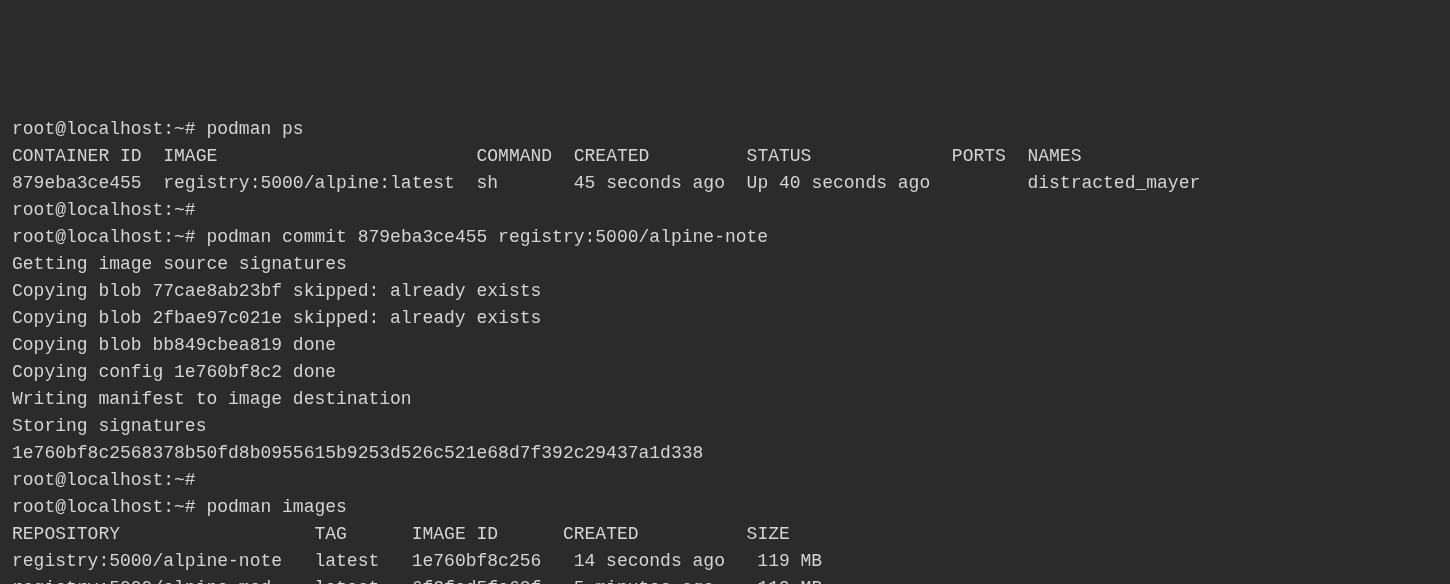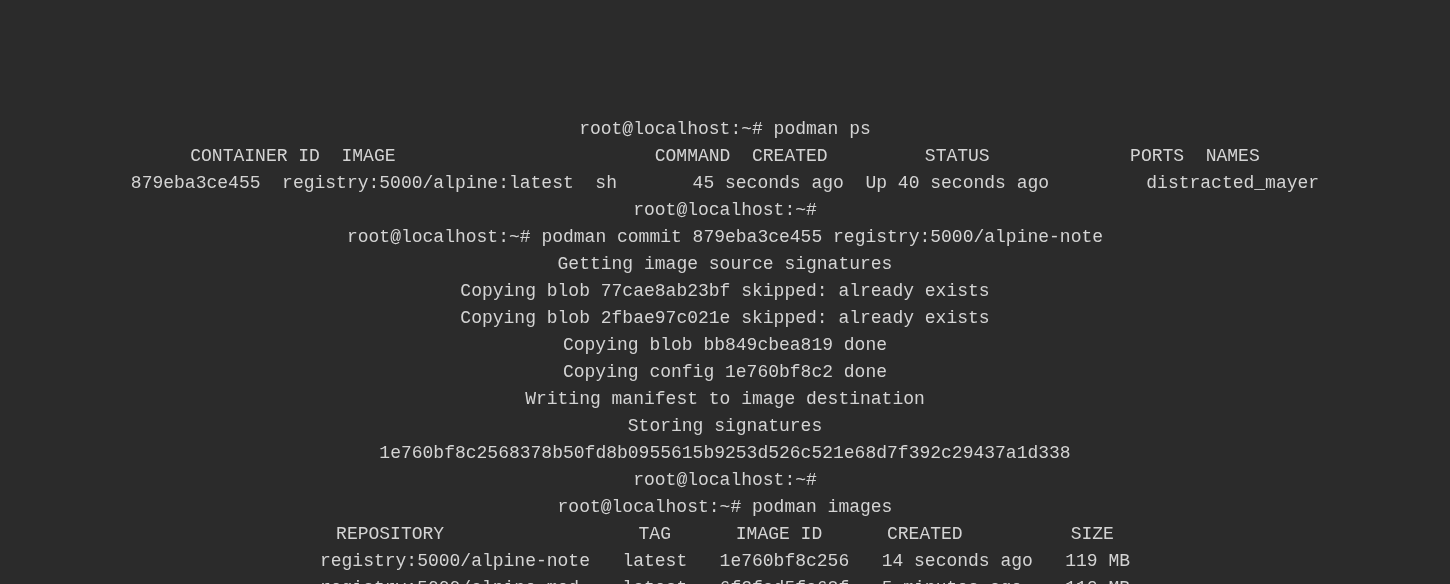--- a/index.html
+++ b/index.html
@@ -14,21 +14,20 @@
       font-size: 18px;
       line-height: 1.5;
       padding: 8px 12px;
       white-space: pre;
       width: 1450px;
       height: 584px;
       overflow: hidden;
     }
     .terminal-line {
       display: block;
-      text-align: center;
     }
   </style>
 </head>
 <body>
 
 
 
 <div><span class="terminal-line"><span>root@localhost:~#</span> <span>podman ps</span></span><span class="terminal-line"><span>CONTAINER ID</span>  <span>IMAGE</span>                        <span>COMMAND</span>  <span>CREATED</span>         <span>STATUS</span>             <span>PORTS</span>  <span>NAMES</span></span><span class="terminal-line"><span>879eba3ce455</span>  <span>registry:5000/alpine:latest</span>  <span>sh</span>       <span>45 seconds ago</span>  <span>Up 40 seconds ago</span>         <span>distracted_mayer</span></span><span class="terminal-line"><span>root@localhost:~#</span></span><span class="terminal-line"><span>root@localhost:~#</span> <span>podman commit 879eba3ce455 registry:5000/alpine-note</span></span><span class="terminal-line">Getting image source signatures</span><span class="terminal-line">Copying blob 77cae8ab23bf skipped: already exists</span><span class="terminal-line">Copying blob 2fbae97c021e skipped: already exists</span><span class="terminal-line">Copying blob bb849cbea819 done</span><span class="terminal-line">Copying config 1e760bf8c2 done</span><span class="terminal-line">Writing manifest to image destination</span><span class="terminal-line">Storing signatures</span><span class="terminal-line">1e760bf8c2568378b50fd8b0955615b9253d526c521e68d7f392c29437a1d338</span><span class="terminal-line"><span>root@localhost:~#</span></span><span class="terminal-line"><span>root@localhost:~#</span> <span>podman images</span></span><span class="terminal-line"><span>REPOSITORY</span>                  <span>TAG</span>      <span>IMAGE ID</span>      <span>CREATED</span>          <span>SIZE</span></span><span class="terminal-line"><span>registry:5000/alpine-note</span>   <span>latest</span>   <span>1e760bf8c256</span>   <span>14 seconds ago</span>   <span>119 MB</span></span><span class="terminal-line"><span>registry:5000/alpine-mod</span>    <span>latest</span>   <span>6f2fad5fa68f</span>   <span>5 minutes ago</span>    <span>119 MB</span></span></div>
 
 

